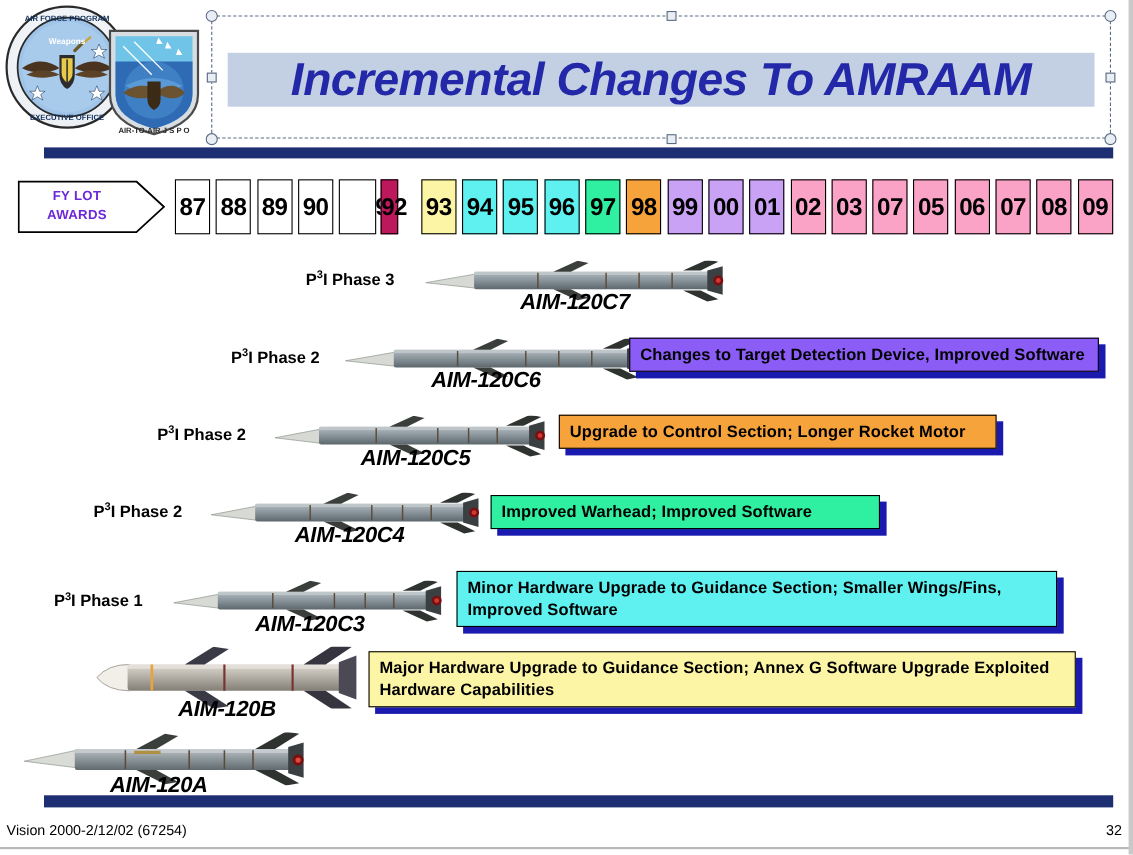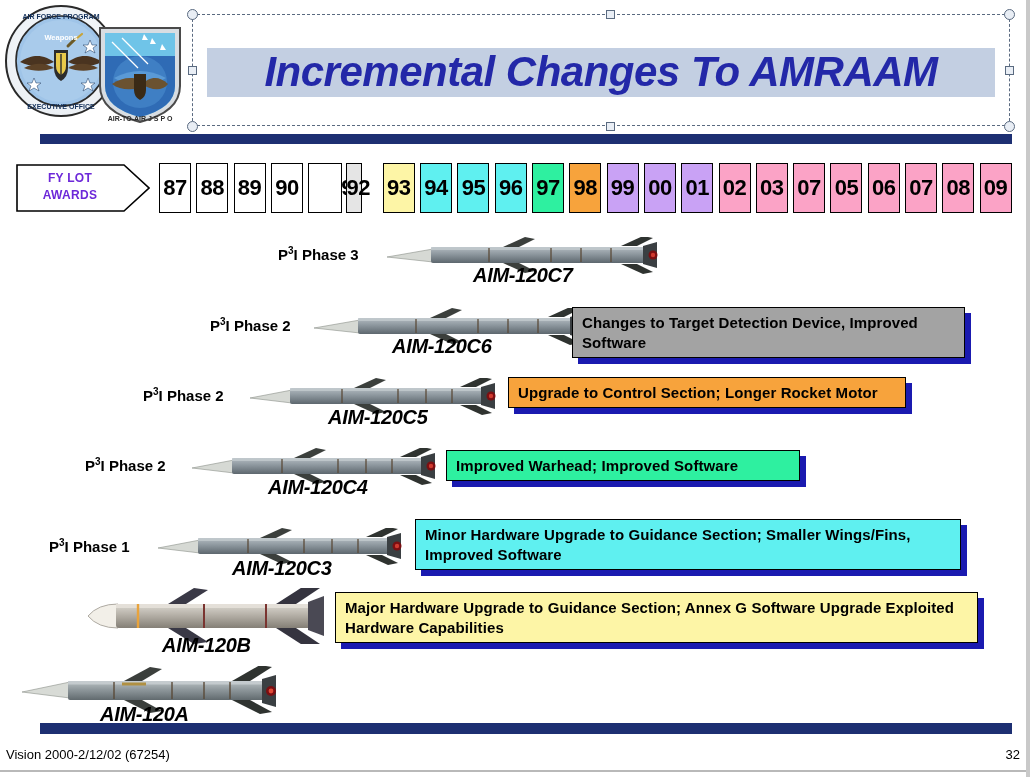--- a/index.html
+++ b/index.html
@@ -190,21 +190,21 @@
     <div>FY LOT</div>
     <div>AWARDS</div>
   </div>
 
   <div class="years" id="years" style="width: 857.9px;">
       <div class="ybox" style="left: 0px; width: 32px; background: rgb(255, 255, 255);">87</div>
       <div class="ybox" style="left: 37.3px; width: 32px; background: rgb(255, 255, 255);">88</div>
       <div class="ybox" style="left: 74.6px; width: 32px; background: rgb(255, 255, 255);">89</div>
       <div class="ybox" style="left: 111.9px; width: 32px; background: rgb(255, 255, 255);">90</div>
       <div class="ybox" style="left: 149.2px; width: 32px; background: rgb(255, 255, 255); padding-left: 32px;">91</div>
-      <div class="ybox" style="left: 186.5px; width: 16px; background: #e5e5e5;">92</div>
+      <div class="ybox" style="left: 186.5px; width: 16px; background: #be185d;">92</div>
       <div class="ybox" style="left: 223.8px; width: 32px; background: rgb(253, 245, 166);">93</div>
       <div class="ybox" style="left: 261.1px; width: 32px; background: rgb(95, 240, 240);">94</div>
       <div class="ybox" style="left: 298.4px; width: 32px; background: rgb(95, 240, 240);">95</div>
       <div class="ybox" style="left: 335.7px; width: 32px; background: rgb(95, 240, 240);">96</div>
       <div class="ybox" style="left: 373px; width: 32px; background: rgb(46, 240, 160);">97</div>
       <div class="ybox" style="left: 410.3px; width: 32px; background: rgb(247, 163, 60);">98</div>
       <div class="ybox" style="left: 447.6px; width: 32px; background: rgb(201, 162, 245);">99</div>
       <div class="ybox" style="left: 484.9px; width: 32px; background: rgb(201, 162, 245);">00</div>
       <div class="ybox" style="left: 522.2px; width: 32px; background: rgb(201, 162, 245);">01</div>
       <div class="ybox" style="left: 559.5px; width: 32px; background: rgb(251, 163, 198);">02</div>
@@ -266,21 +266,21 @@
       <polygon points="236,27 258,37 268,35 252,27" fill="#2f3330"></polygon>
       <g stroke="#5a4a38" stroke-width="1.3">
         <path d="M104,11 v14"></path>
           <path d="M166,11 v14"></path>
           <path d="M196,11 v14"></path>
           <path d="M226,11 v14"></path>
       </g>
     </svg>
   </div>
   <div class="missile-name" style="left:392px;top:335px;">AIM-120C6</div>
-  <div class="callout" style="left: 572px; top: 307px; width: 393px; background: #a3a3a3;">Changes  to Target  Detection  Device,  Improved  Software</div>
+  <div class="callout" style="left: 572px; top: 307px; width: 427px; background: #8b5cf6;">Changes  to Target  Detection  Device,  Improved  Software</div>
 
   <div class="phase-label" style="left:143px;top:386px;">
     <span>P</span><sup>3</sup><span>I Phase 2</span>
   </div>
   <div class="missile" style="left:248px;top:378px;">
     <svg width="250" height="38" viewBox="0 0 250 38">
       <polygon points="2,20 44,12 44,25 2,20" fill="#d6d9d4" stroke="#8a8f88" stroke-width="0.6"></polygon>
       <rect x="42" y="10" width="194" height="16" rx="2" fill="url(#bodyC)"></rect>
       <rect x="42" y="10" width="194" height="3" fill="#c3cace" opacity="0.8"></rect>
       <polygon points="233,9 247,5 247,31 233,27" fill="#3a3f42"></polygon>

